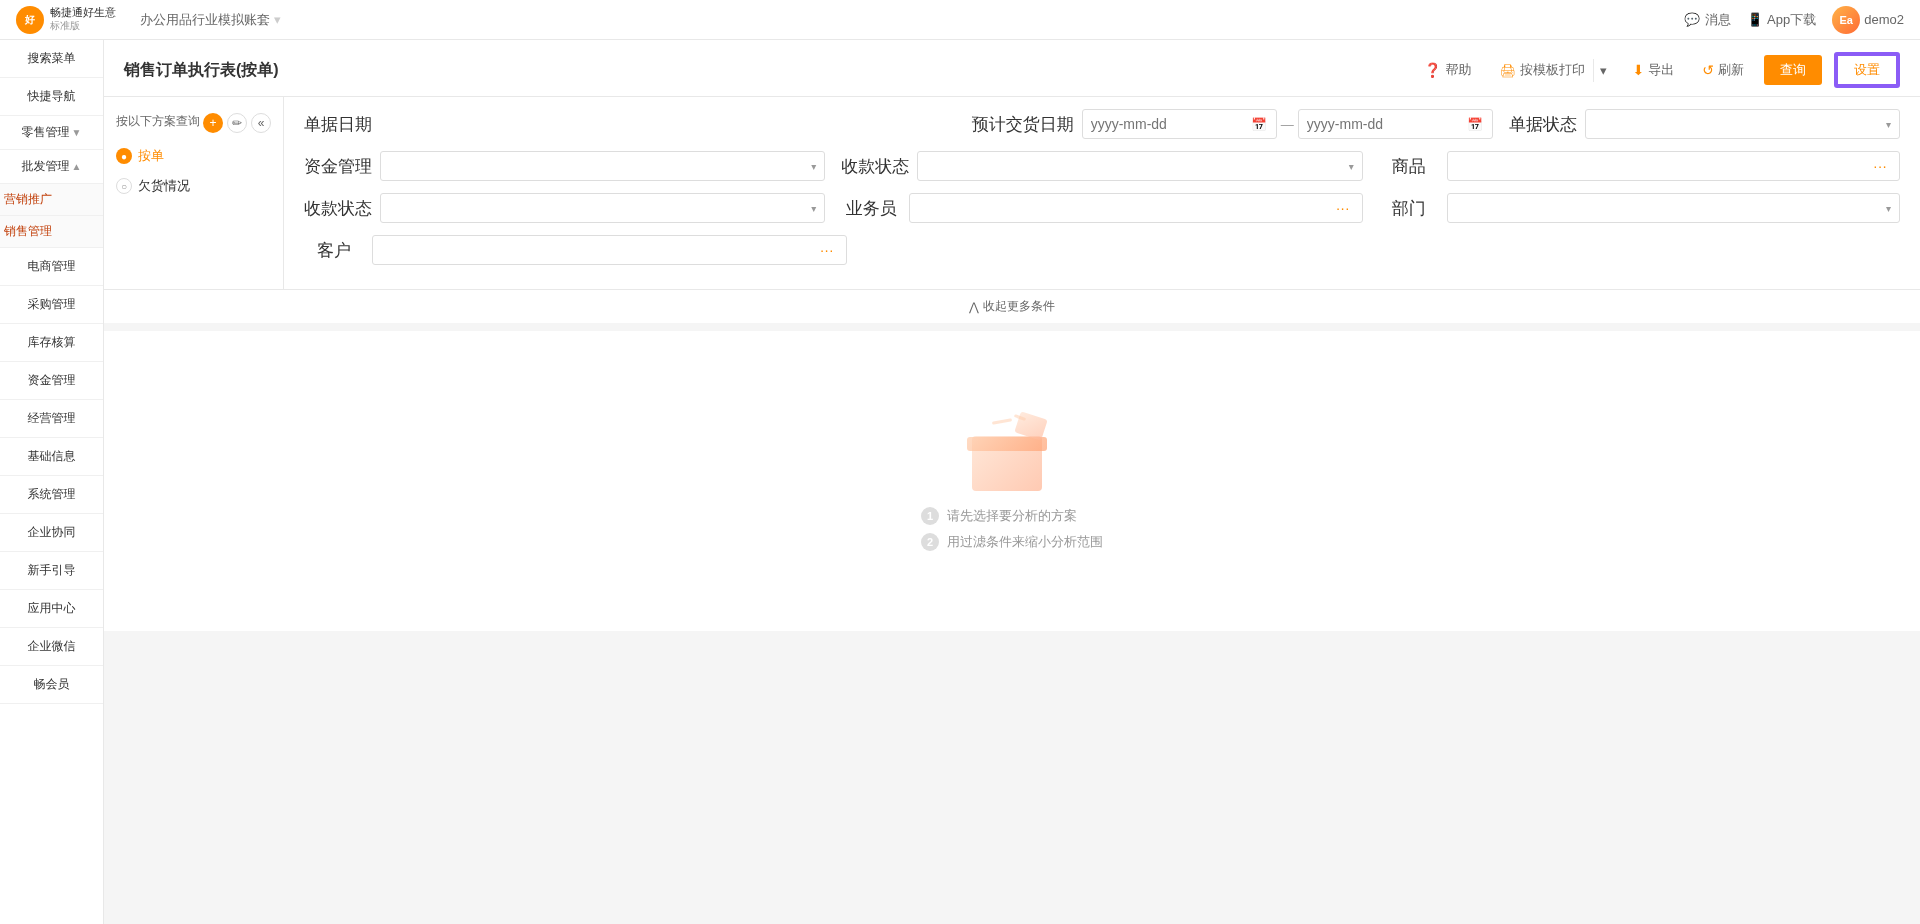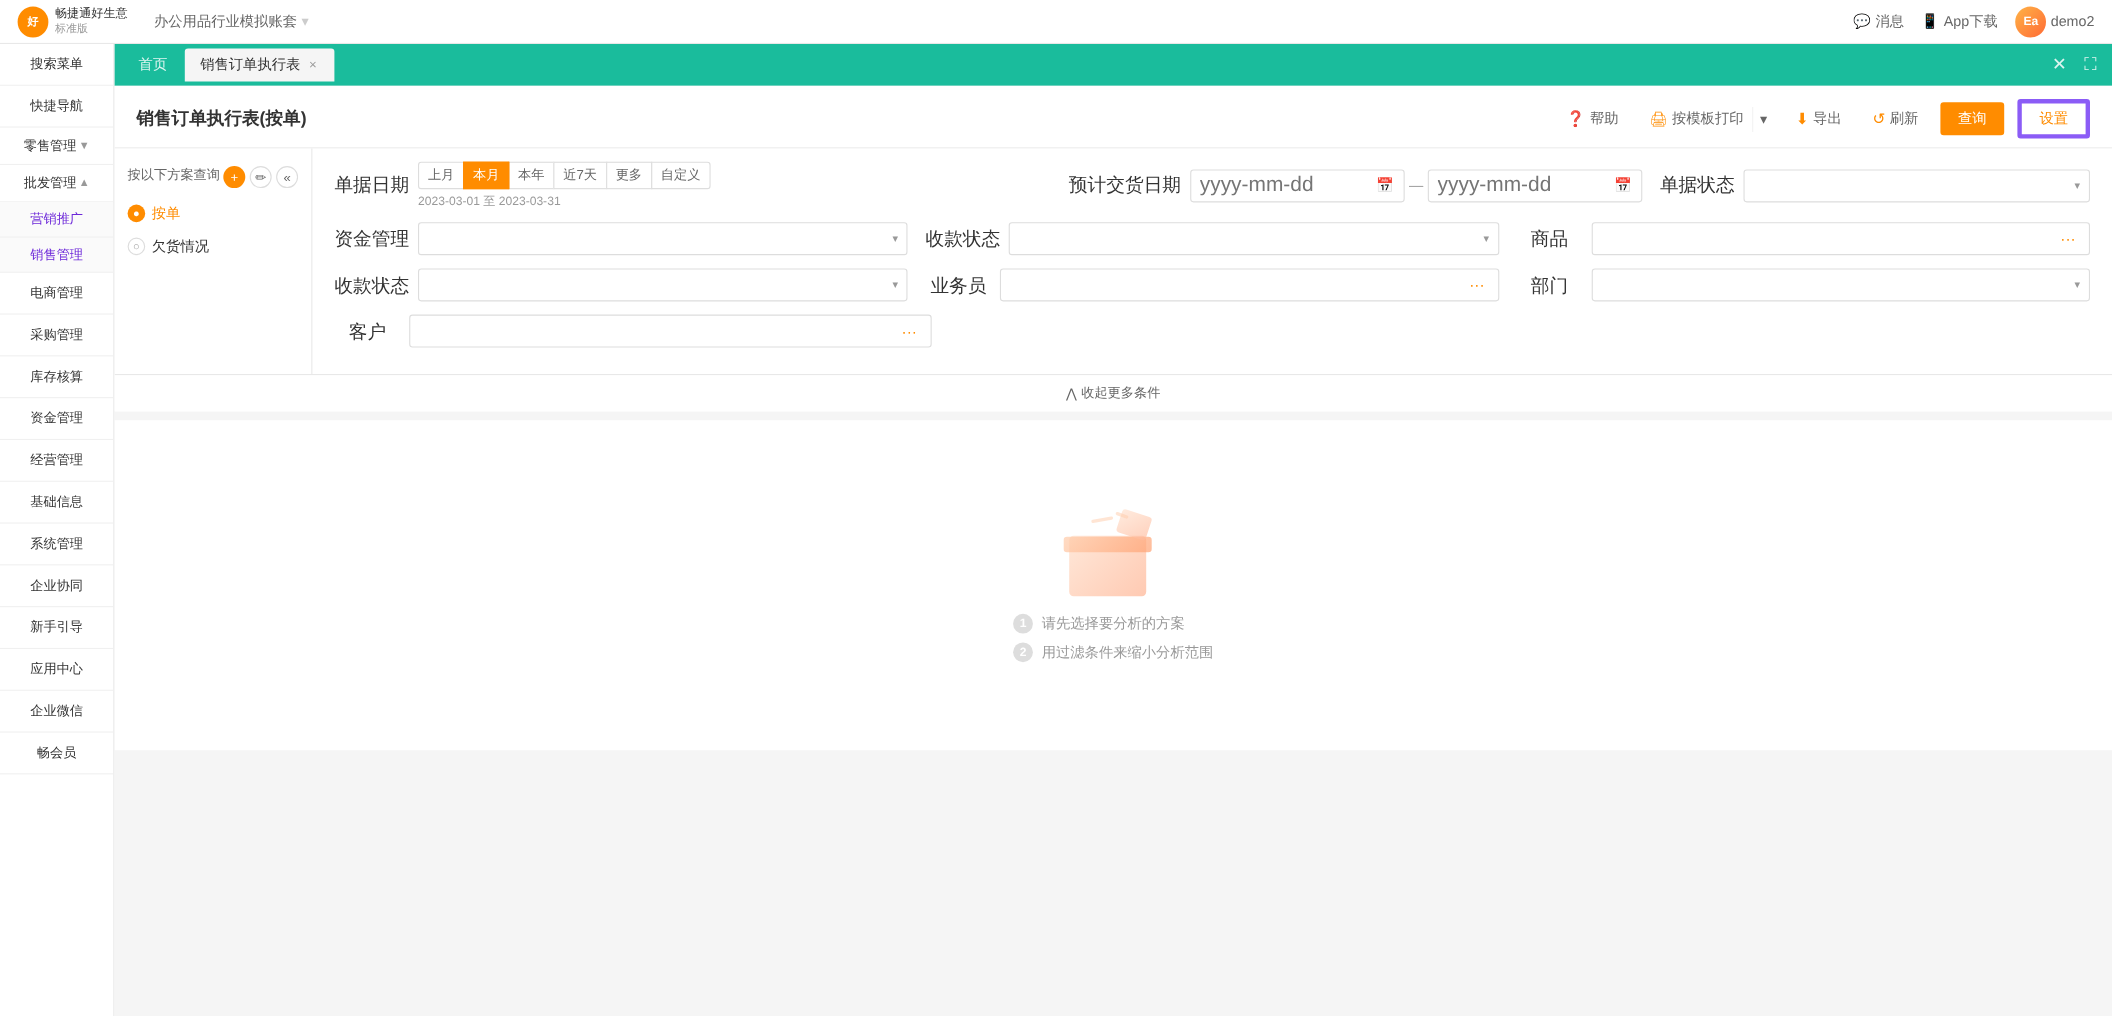--- a/index.html
+++ b/index.html
@@ -83,23 +83,23 @@
     .sidebar-section-header {
       display: flex; align-items: center; justify-content: center; gap: 2px;
       font-size: 12px; color: #333; padding: 8px 4px;
       cursor: pointer; border-bottom: 1px solid #f0f0f0;
     }
     .sub-menu {
       background: #fafafa;
     }
     .sub-menu-item {
       padding: 7px 4px;
-      text-align: center;
+      text-align: left;
       font-size: 12px;
-      color: #6d28d9;
+      color: #c2410c;
       cursor: pointer;
       border-bottom: 1px solid #f0f0f0;
     }
     .arrow-icon { font-size: 10px; color: #999; }
 
     
     .content-area {
       flex: 1;
       display: flex;
       flex-direction: column;
@@ -306,21 +306,21 @@
     .date-input-wrap {
       display: flex; align-items: center; gap: 4px;
       flex: 1;
       border: 1px solid #ddd;
       border-radius: 3px;
       padding: 0 8px;
       height: 30px;
       background: #fff;
     }
     .date-input-wrap input {
-      border: none; outline: none; font-size: 19px; color: #a16207; width: 100%;
+      border: none; outline: none; font-size: 14px; color: #a16207; width: 100%;
       background: transparent;
     }
     .date-icon { color: #ff8c00; font-size: 13px; }
     .date-dash { color: #999; }
 
     .date-tabs {
       display: flex; align-items: center; gap: 0;
       flex: 2;
     }
     .date-tab {
@@ -464,33 +464,20 @@
     <div class="sidebar-item">系统管理</div>
     <div class="sidebar-item">企业协同</div>
     <div class="sidebar-item">新手引导</div>
     <div class="sidebar-item">应用中心</div>
     <div class="sidebar-item">企业微信</div>
     <div class="sidebar-item">畅会员</div>
   </div>
 
   <div class="content-area">
 
-    <div class="tab-bar">
-      <div class="tab-item">
-        <span>首页</span>
-      </div>
-      <div class="tab-item active">
-        <span>销售订单执行表</span>
-        <span class="tab-close">×</span>
-      </div>
-      <div class="tab-bar-actions">
-        <span class="tab-bar-btn">✕</span>
-        <span class="tab-bar-btn">⛶</span>
-      </div>
-    </div>
 
     <div class="page-content">
 
       <div class="page-header">
         <div class="page-title">销售订单执行表(按单)</div>
         <div class="page-header-actions">
           <div class="header-btn">
             <span class="header-btn-icon">❓</span>
             <span>帮助</span>
           </div>
@@ -535,31 +522,20 @@
               <span>欠货情况</span>
             </div>
           </div>
 
           <div class="filter-right">
 
             <div class="filter-row">
 
               <div class="filter-group" style="flex:2.5">
                 <span class="filter-label">单据日期</span>
-                <div style="display:flex;flex-direction:column;flex:1">
-                  <div class="date-tabs">
-                    <div class="date-tab">上月</div>
-                    <div class="date-tab active">本月</div>
-                    <div class="date-tab">本年</div>
-                    <div class="date-tab">近7天</div>
-                    <div class="date-tab">更多</div>
-                    <div class="date-tab">自定义</div>
-                  </div>
-                  <div style="font-size:11px;color:#999;margin-top:3px">2023-03-01 至 2023-03-31</div>
-                </div>
               </div>
 
               <div class="filter-group" style="flex:2">
                 <span class="filter-label filter-label-wide">预计交货日期</span>
                 <div class="date-group">
                   <div class="date-input-wrap">
                     <input type="text" placeholder="yyyy-mm-dd" style="">
                     <span class="date-icon">📅</span>
                   </div>
                   <span class="date-dash">—</span>

